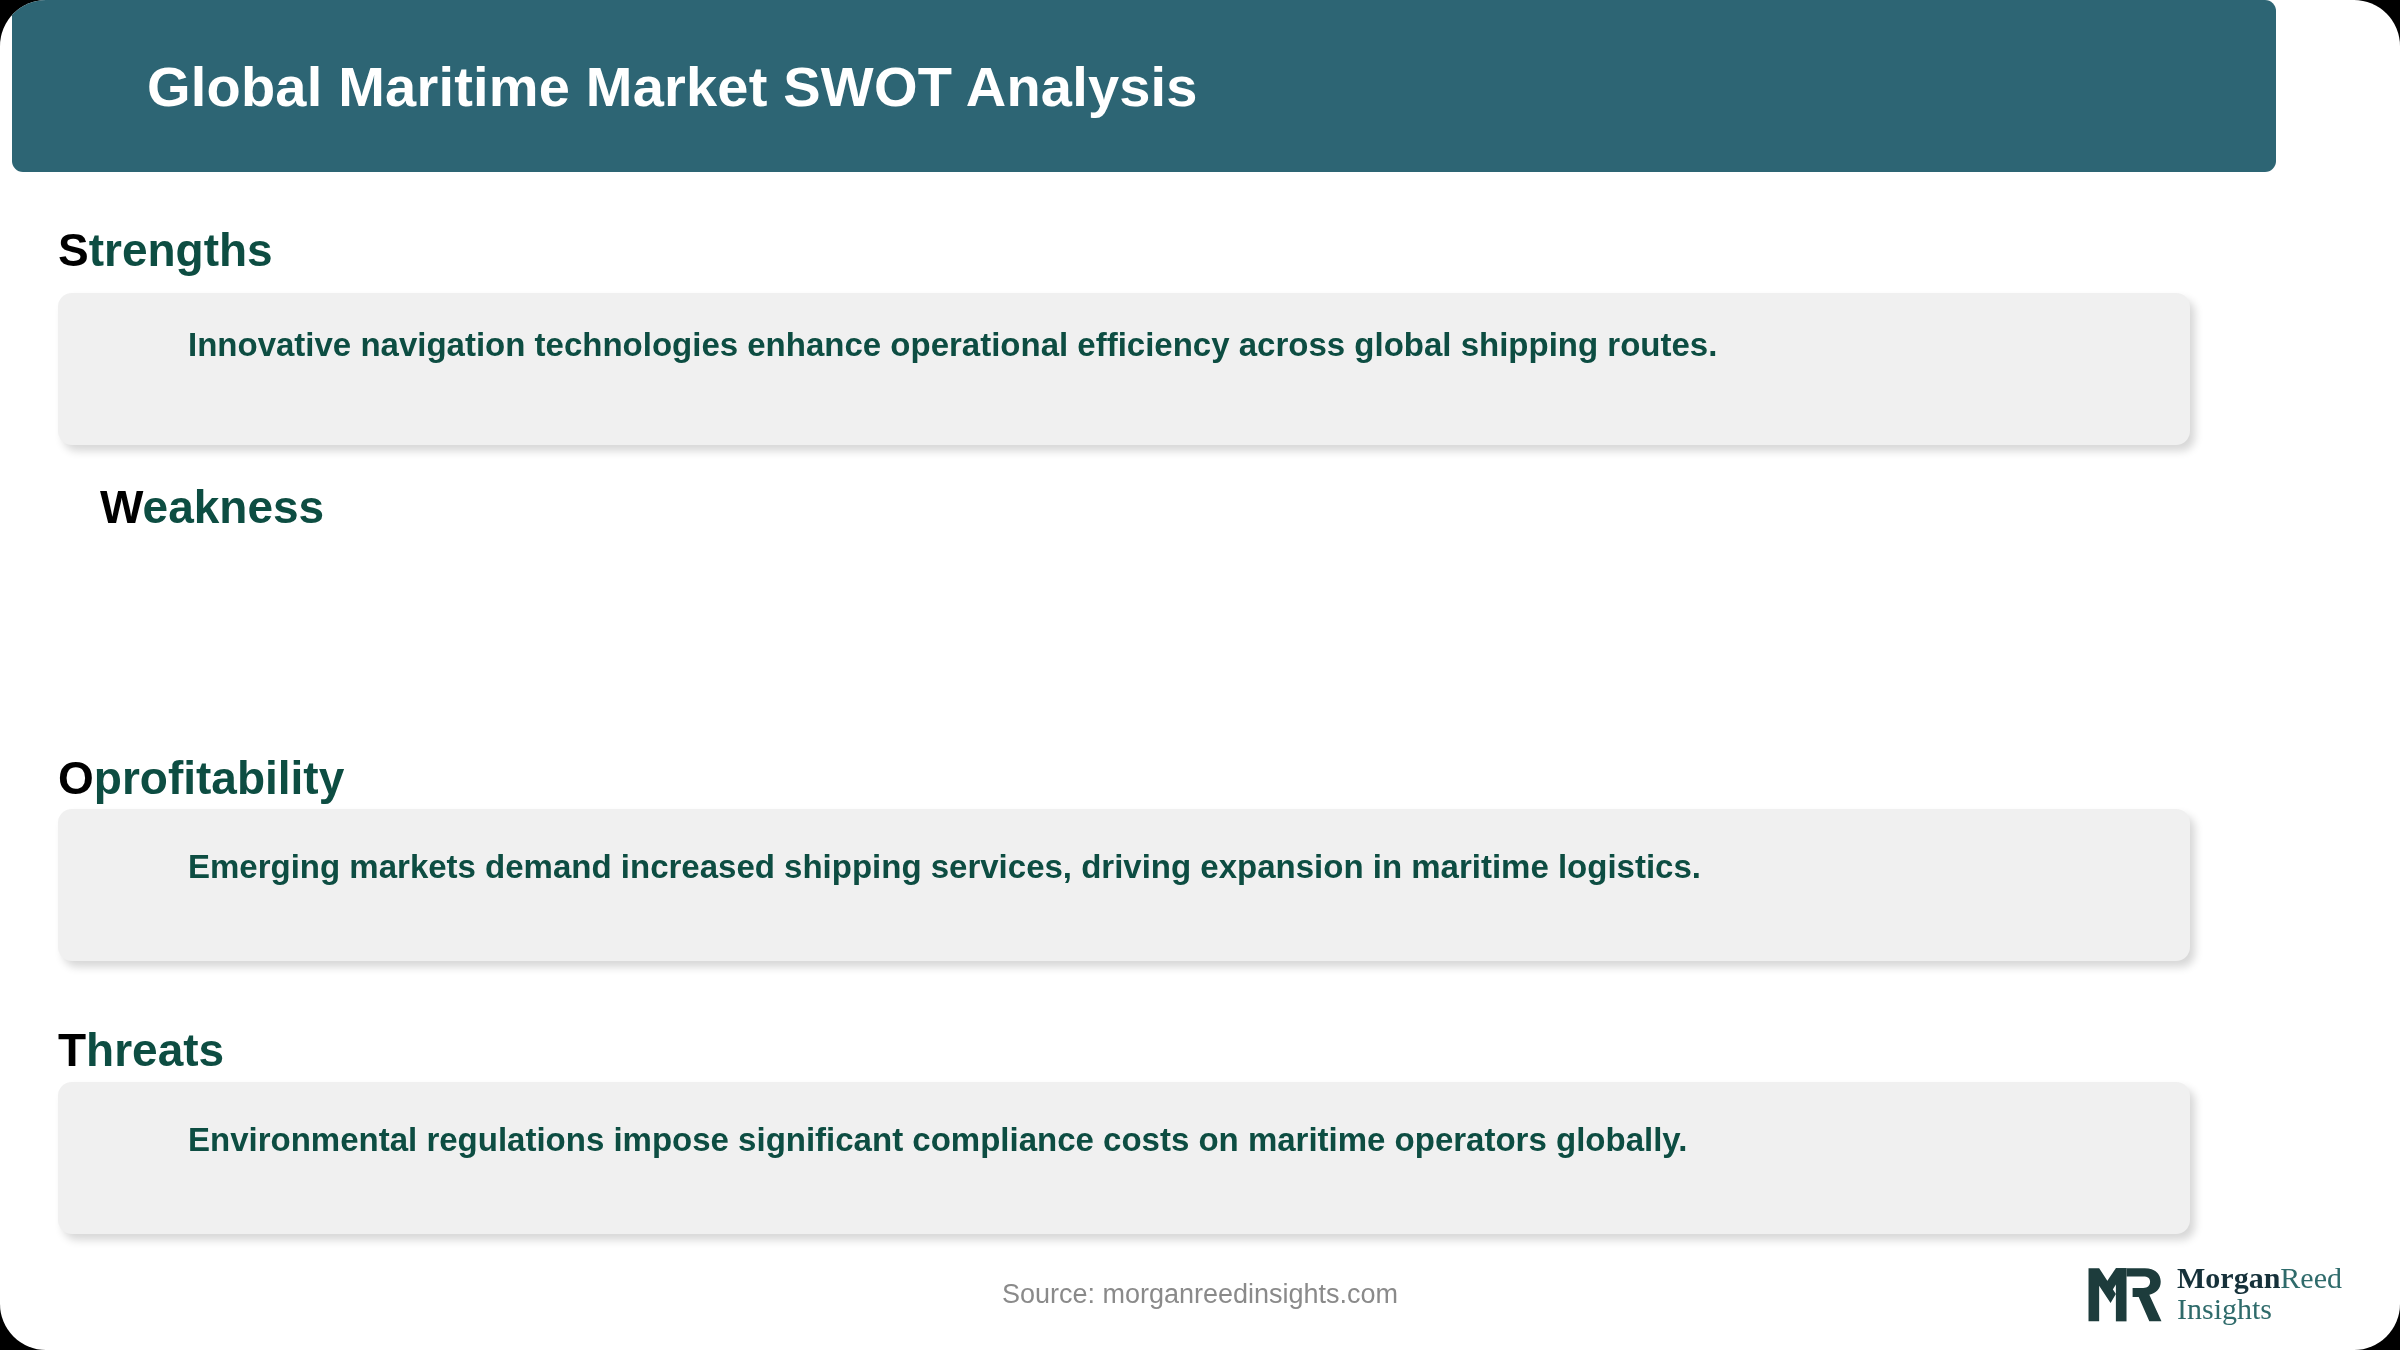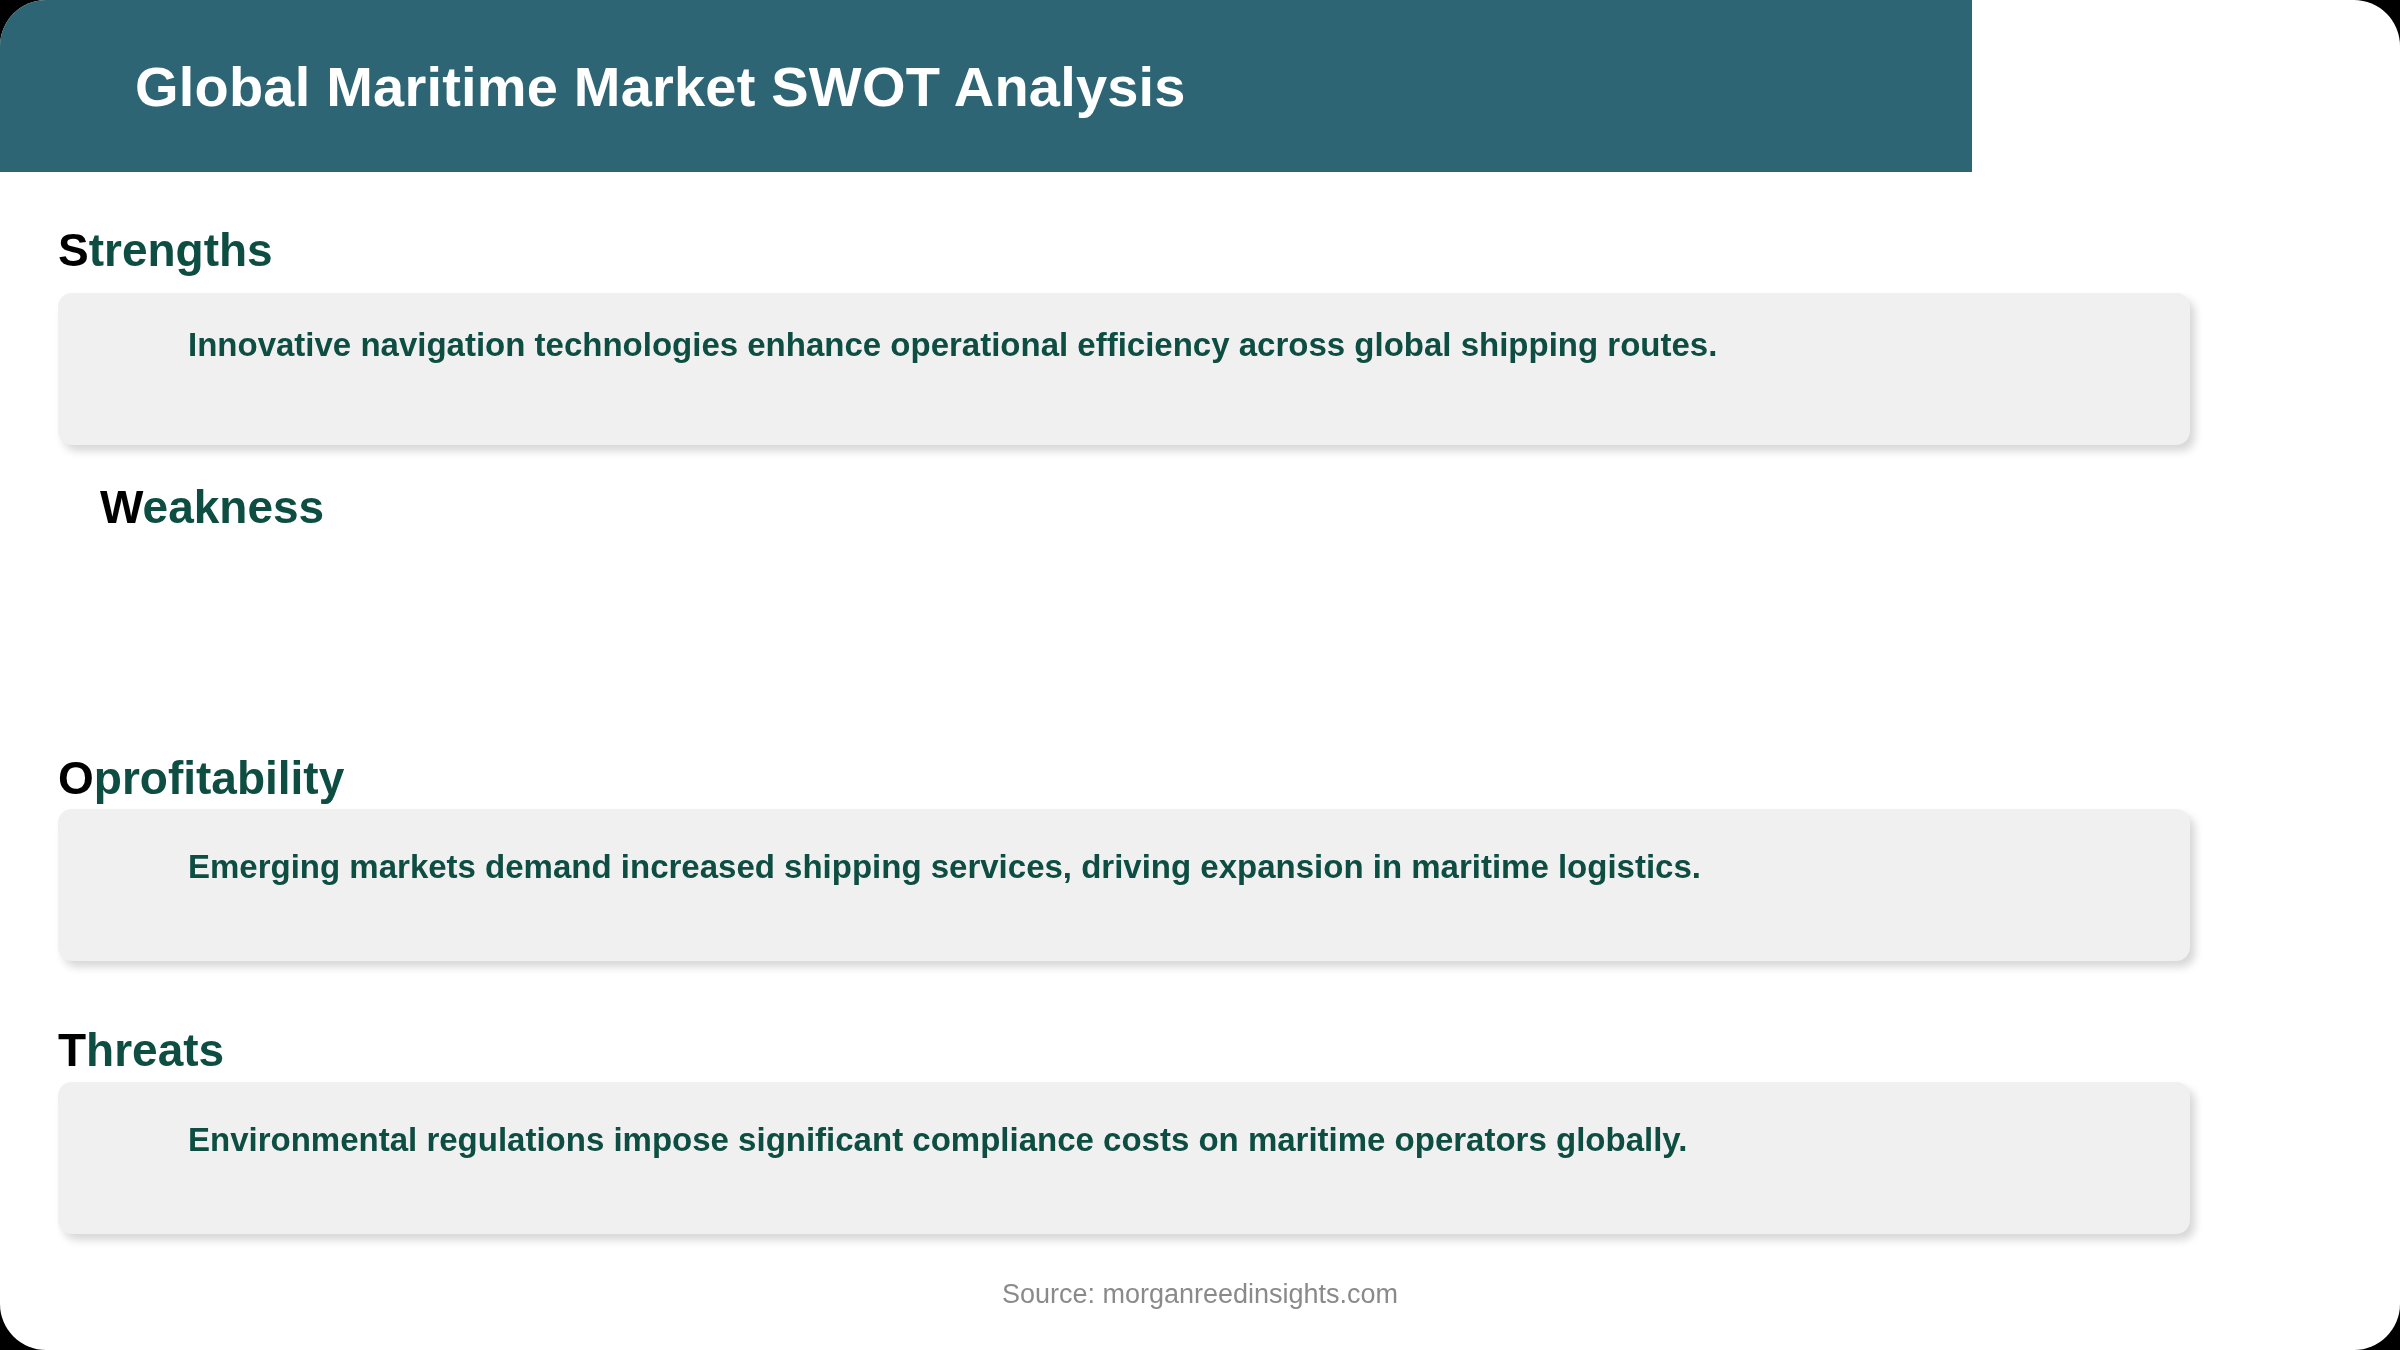--- a/index.html
+++ b/index.html
@@ -18,26 +18,27 @@
     background: #ffffff;
     border-radius: 46px;
     overflow: hidden;
     font-family: "Liberation Sans", sans-serif;
   }
 
   
   .header {
     position: absolute;
     top: 0;
-    left: 0;
-    width: 1972px;
+    left: 12px;
+    width: 2264px;
     height: 172px;
     background: #2d6574;
     display: flex;
     align-items: center;
+    border-radius: 11px;
   }
 
   .header-title {
     margin-left: 135px;
     color: #ffffff;
     font-size: 56px;
     font-weight: bold;
     letter-spacing: 0.2px;
     white-space: nowrap;
   }
@@ -180,15 +181,27 @@
           <div class="swot-text">Environmental regulations impose significant compliance costs on maritime operators globally.</div>
         </div>
       </div>
     </div>
 
   </div>
 
   <div class="footer">
     <div class="source-text">Source: morganreedinsights.com</div>
 
+    <div class="logo">
+      <svg class="logo-mark" viewBox="0 0 100 76">
+        <path d="M2 74 L2 4 L16 4 L38 38 L31 50 L16 27 L16 74 Z" fill="#1d3c3c"></path>
+        <path d="M38 4 L52 4 L52 74 L38 74 L38 30 Z" fill="#1d3c3c"></path>
+        <path d="M52 4 L76 4 C90 4 97 12 97 22 C97 31 91 37 82 39 L98 74 L82 74 L68 42 L60 42 L60 30 L74 30 C80 30 83 27 83 22 C83 17 80 15 74 15 L52 15 Z" fill="#1d3c3c"></path>
+        <path d="M38 4 L52 4 L30 38 L23 26 Z" fill="#1d3c3c"></path>
+      </svg>
+      <div class="logo-text">
+        <div class="logo-line1"><span class="logo-morgan">Morgan</span><span class="logo-reed">Reed</span></div>
+        <div class="logo-line2">Insights</div>
+      </div>
+    </div>
   </div>
 
 </div>
 
 </body></html>

